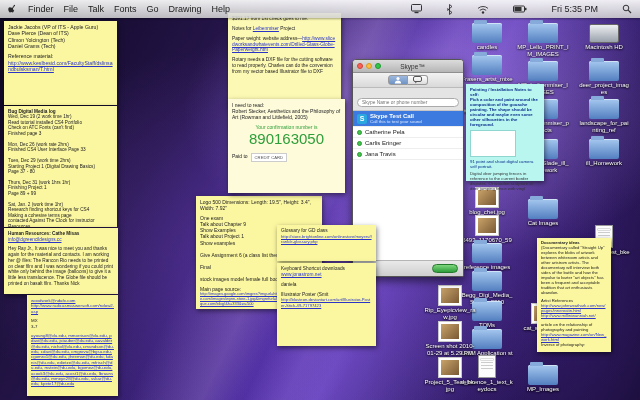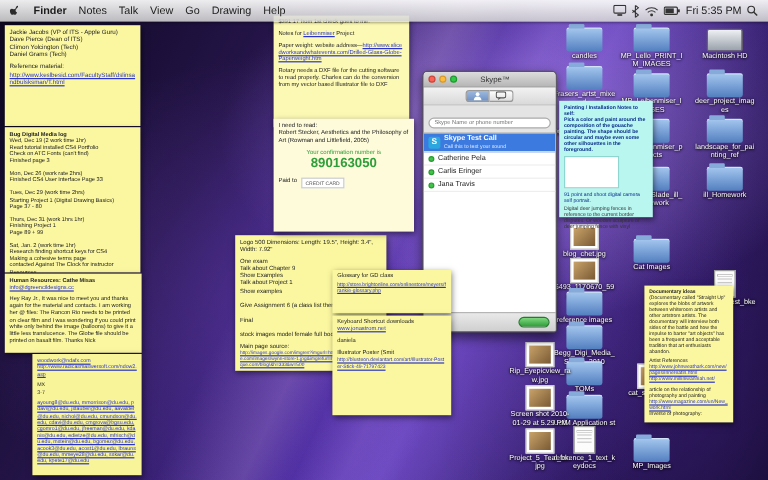--- a/index.html
+++ b/index.html
@@ -18,23 +18,23 @@
     background:linear-gradient(115deg, transparent 38%, rgba(255,220,255,.16) 47%, transparent 52%,
                rgba(205,165,255,.12) 57%, transparent 63%);
   }
   
   .menubar { position:absolute; top:0; left:0; right:0; height:18px; z-index:100;
     background:linear-gradient(rgba(250,250,250,.94), rgba(210,210,210,.88));
     box-shadow:0 1px 2px rgba(0,0,0,.35);
     display:flex; align-items:center; justify-content:space-between; padding:0 8px;
     font-size:9px; color:#1c1c1c; }
   .mleft,.mright { display:flex; align-items:center; gap:10px; }
-  .mright { gap:4px; }
+  .mright { gap:24px; }
   .mitem { cursor:default; }
-  .bold { font-weight:bold; }
+  .bold { font-weight:normal; }
   .micon { display:inline-flex; align-items:center; }
   
   .dicon { position:absolute; width:52px; z-index:1; text-align:center; cursor:default; }
   .dicon .lbl { margin-top:1px; font-size:6px; line-height:1.12; color:#fff;
     text-shadow:0 1px 2px rgba(0,0,0,.95), 0 0 2px rgba(0,0,0,.8); word-break:break-all; }
   .ic { position:relative; }
   .ic.folder { width:30px; height:20px; margin:3px auto 0; border-radius:2px;
     background:linear-gradient(#a5c8ef,#537fc0); box-shadow:inset 0 1px 0 rgba(255,255,255,.5); }
   .ic.folder::before { content:""; position:absolute; top:-3px; left:2px; width:13px; height:4px;
     border-radius:1px 1px 0 0; background:#86aad9; }
@@ -67,21 +67,21 @@
   #note-shortcuts { left:277px; top:263px; width:99px; height:83px; z-index:11; }
   #note-documentary { left:537px; top:238px; width:74px; height:114px; z-index:12;
     font-size:4.2px; line-height:1.18; }
   #note-painting { left:466px; top:84px; width:78px; height:97px; z-index:12;
     background:#b9f6f0; font-size:4.3px; line-height:1.18; color:#0a2e8c; }
   #note-painting .p-title { font-weight:bold; }
   #note-painting .p-imgbox { width:46px; height:27px; background:#fff; border:1px solid #8fd6d0;
     margin:2px 0; }
   #note-painting .p-body3 { color:#333; margin-top:2px; }
   .conf-label { color:#2e9e3a; text-align:center; margin-top:4px; }
-  .conf-number { color:#2e9e3a; text-align:center; font-size:11px; font-weight:bold; }
+  .conf-number { color:#2e9e3a; text-align:center; font-size:15px; font-weight:normal; }
   .paid-row { display:flex; gap:3px; align-items:flex-start; margin-top:4px; }
   .paid-box { background:#fff; border:1px solid #ccc; padding:1px 3px; font-size:4.2px; color:#555; }
   
   #skype { position:absolute; left:352px; top:59px; width:112px; height:218px; z-index:9;
     background:#e9e9e9; border:1px solid #555; border-radius:4px 4px 2px 2px;
     box-shadow:0 4px 10px rgba(0,0,0,.55); display:flex; flex-direction:column; overflow:hidden; }
   .titlebar { height:13px; flex:0 0 13px; display:flex; align-items:center; gap:3px; padding:0 4px;
     background:linear-gradient(#dcdcdc,#b6b6b6); border-bottom:1px solid #8f8f8f; }
   .tl { width:6px; height:6px; border-radius:50%; display:inline-block; }
   .tl.red { background:#f96256; border:.5px solid #d04437; }
@@ -120,23 +120,23 @@
 <body>
 
 <div class="menubar">
   <div class="mleft">
     <span class="micon">
       <svg width="10" height="12" viewBox="0 0 16 16">
           <path d="M11.2 1.1c-.8.1-1.7.6-2.2 1.3-.5.6-.9 1.5-.7 2.4.9 0 1.8-.5 2.3-1.2.5-.6.9-1.5.6-2.5zM8.4 5.2c-1.2 0-2.3.7-2.9.7-.6 0-1.5-.7-2.5-.7C1.7 5.2.4 6.3.4 8.4c0 1.3.5 2.6 1.1 3.5.5.8 1 1.5 1.7 1.5s1-.5 2-.5 1.2.5 2 .5 1.3-.7 1.8-1.5c.4-.6.6-1 .9-1.7-2.3-.9-2.7-4.2-.4-5.1-.7-.9-1.7-1-2.1-1z" fill="#2b2b2b"></path>
         </svg>
     </span>
     <span class="mitem bold">Finder</span>
-    <span class="mitem">Notes</span>
+    <span class="mitem">File</span>
     <span class="mitem">Talk</span>
-    <span class="mitem">View</span>
+    <span class="mitem">Fonts</span>
     <span class="mitem">Go</span>
     <span class="mitem">Drawing</span>
     <span class="mitem">Help</span>
   </div>
   <div class="mright">
     <span class="micon">
       <svg width="11" height="10" viewBox="0 0 11 10">
           <rect x="0.5" y="0.5" width="10" height="6.5" rx="1" fill="none" stroke="#333"></rect>
           <rect x="3.5" y="7.8" width="4" height="1.4" fill="#333"></rect>
         </svg>

